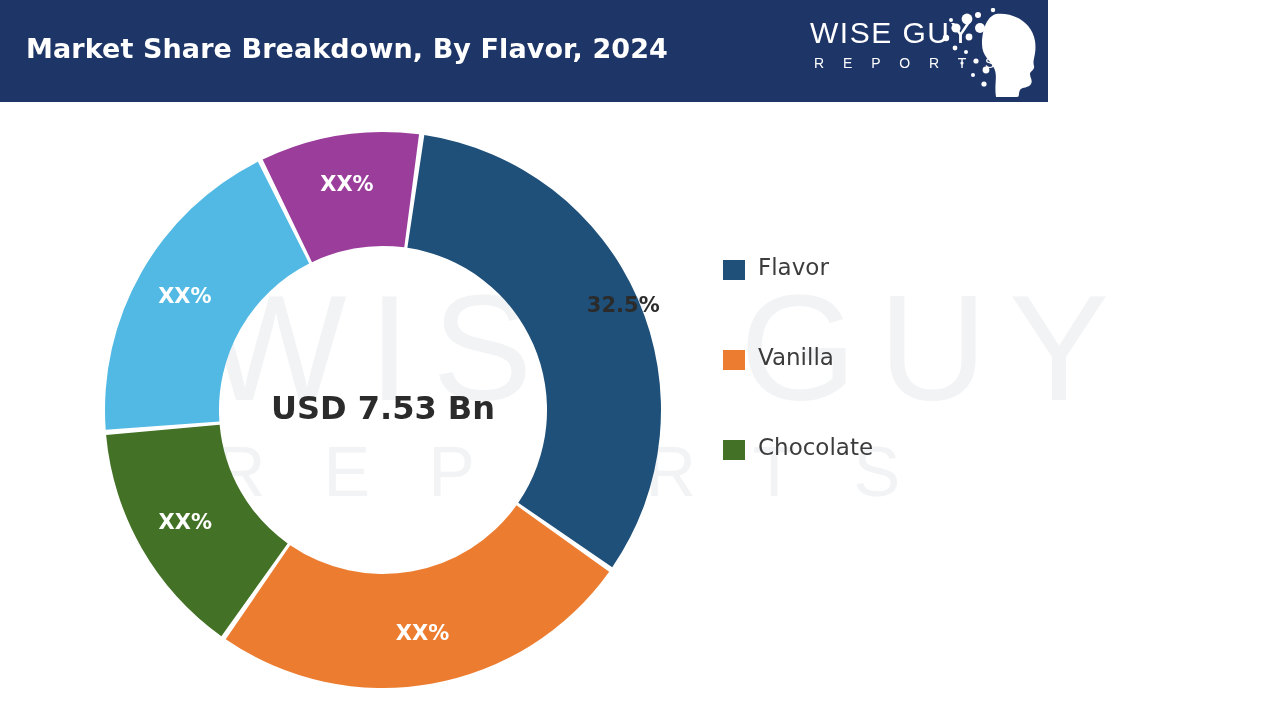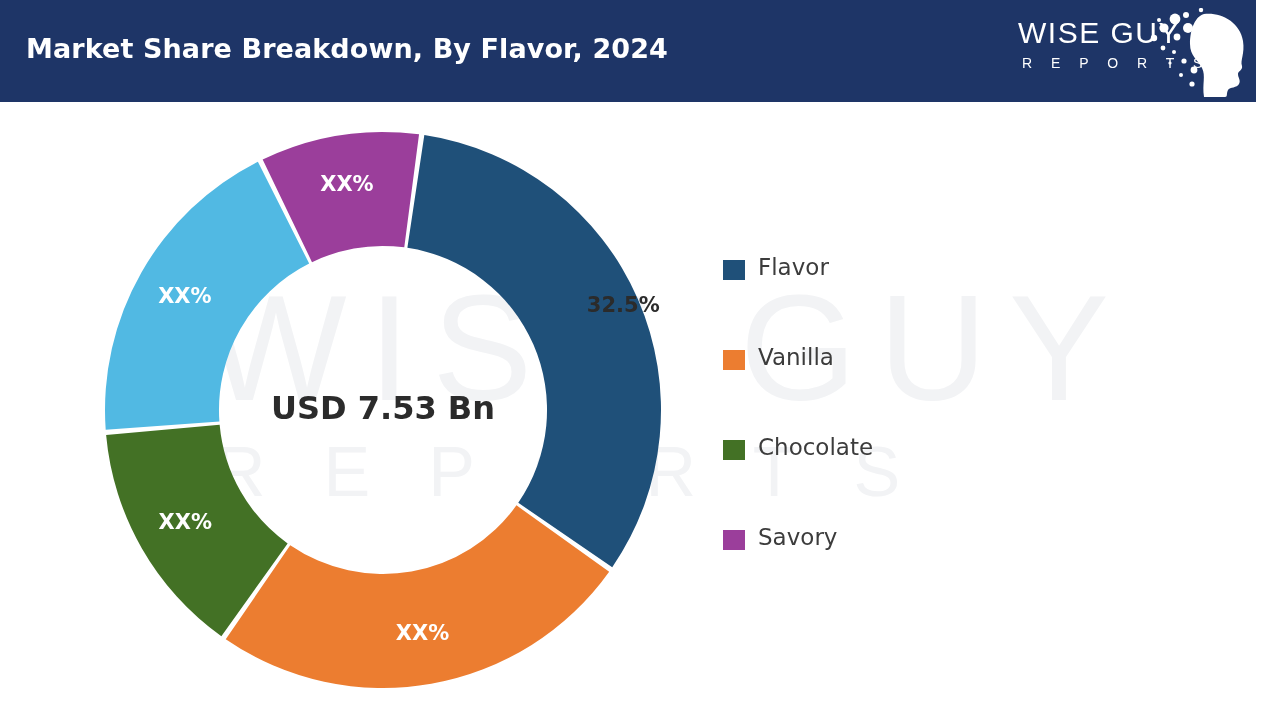--- a/index.html
+++ b/index.html
@@ -14,21 +14,21 @@
     background: #ffffff;
     font-family: "DejaVu Sans", "Liberation Sans", sans-serif;
     position: relative;
   }
 
   
   #header-bar {
     position: absolute;
     left: 0;
     top: 0;
-    width: 1256px;
+    width: 1048px;
     height: 102px;
     background: #1e3567;
     box-sizing: border-box;
   }
   #page-title {
     position: absolute;
     left: 26px;
     top: 33px;
     color: #ffffff;
     font-size: 27px;
@@ -231,18 +231,14 @@
         <span class="legend-label">Flavor</span>
       </div>
       <div class="legend-item">
         <span class="legend-swatch" style="background: rgb(236, 125, 48);"></span>
         <span class="legend-label">Vanilla</span>
       </div>
       <div class="legend-item">
         <span class="legend-swatch" style="background: rgb(67, 113, 37);"></span>
         <span class="legend-label">Chocolate</span>
       </div>
-      <div class="legend-item">
-        <span class="legend-swatch" style="background: rgb(155, 62, 155);"></span>
-        <span class="legend-label">Savory</span>
-      </div>
     </div>
 </div>
 
 </body></html>

